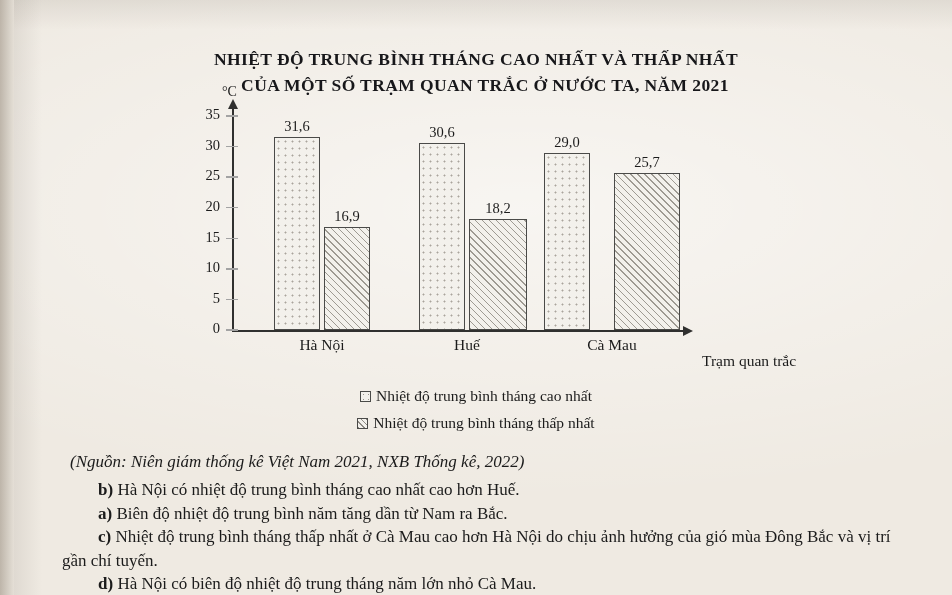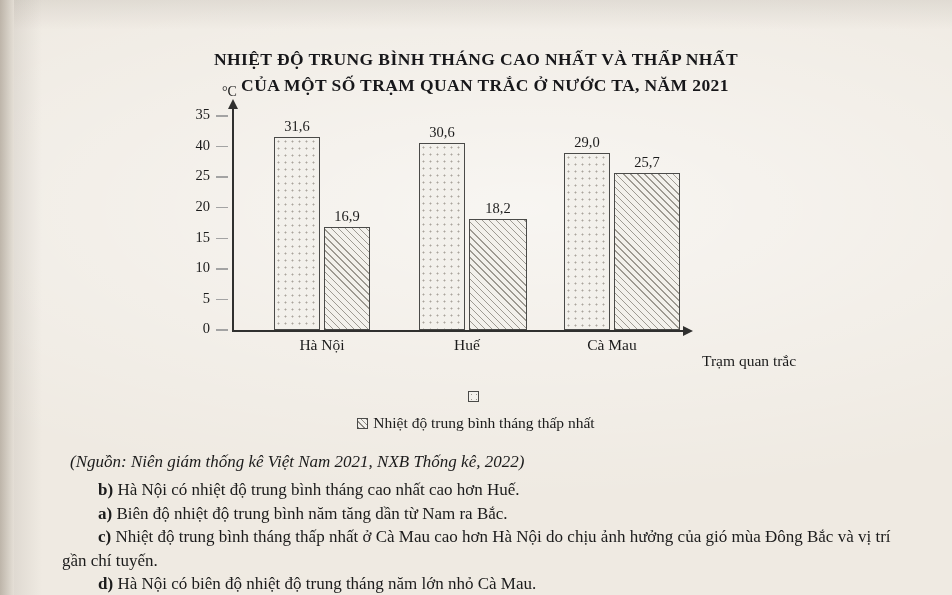--- a/index.html
+++ b/index.html
@@ -98,21 +98,21 @@
     content: "";
     position: absolute;
     right: -9px;
     top: -4.5px;
     border-top: 5px solid transparent;
     border-bottom: 5px solid transparent;
     border-left: 10px solid #30302f;
   }
   .ytick {
     position: absolute;
-    left: 20px;
+    left: 30px;
     width: 12px;
     height: 1.4px;
     background: #a3a3a3;
   }
   .ylabel {
     position: absolute;
     right: 100%;
     transform: translateY(-9px);
     margin-right: 6px;
     font-size: 14.5px;
@@ -245,53 +245,53 @@
       <div class="ytick" style="top: 139.586px;">
         <span class="ylabel">15</span>
       </div>
       <div class="ytick" style="top: 109.014px;">
         <span class="ylabel">20</span>
       </div>
       <div class="ytick" style="top: 78.4429px;">
         <span class="ylabel">25</span>
       </div>
       <div class="ytick" style="top: 47.8714px;">
-        <span class="ylabel">40</span>
+        <span class="ylabel">30</span>
       </div>
       <div class="ytick" style="top: 17.3px;">
         <span class="ylabel">35</span>
       </div>
       <div class="bar high" style="left: 78px; width: 46px; height: 193.211px;">
         <span class="bar-value">31,6</span>
       </div>
       <div class="bar low" style="left: 128px; width: 46px; height: 103.331px; text-decoration: underline;">
         <span class="bar-value">16,9</span>
       </div>
       <div class="cat-label" style="left: 126px;">Hà Nội</div>
       <div class="bar high" style="left: 223px; width: 46px; height: 187.097px;">
         <span class="bar-value">30,6</span>
       </div>
       <div class="bar low" style="left: 273px; width: 58px; height: 111.28px;">
         <span class="bar-value">18,2</span>
       </div>
       <div class="cat-label" style="left: 271px;">Huế</div>
-      <div class="bar high" style="left: 368px; width: 46px; height: 177.314px;">
+      <div class="bar high" style="left: 348px; width: 46px; height: 177.314px;">
         <span class="bar-value">29,0</span>
       </div>
       <div class="bar low" style="left: 418px; width: 66px; height: 157.137px;">
         <span class="bar-value">25,7</span>
       </div>
       <div class="cat-label" style="left: 416px;">Cà Mau</div>
     </div>
 
   <div class="xaxis-title">Trạm quan trắc</div>
 
   <div class="legend">
     <span class="legend-row">
-      <span class="swatch dots"></span>
+      <span class="swatch dots"></span><span>Nhiệt độ trung bình tháng cao nhất</span>
     </span>
     <span class="legend-row">
       <span class="swatch hatch"></span><span>Nhiệt độ trung bình tháng thấp nhất</span>
     </span>
   </div>
 
   <div class="source">(Nguồn: Niên giám thống kê Việt Nam 2021, NXB Thống kê, 2022)</div>
 
   <div class="qlist">
     <p class="q"><b>b)</b> <span>Hà Nội có nhiệt độ trung bình tháng cao nhất cao hơn Huế.</span></p>

